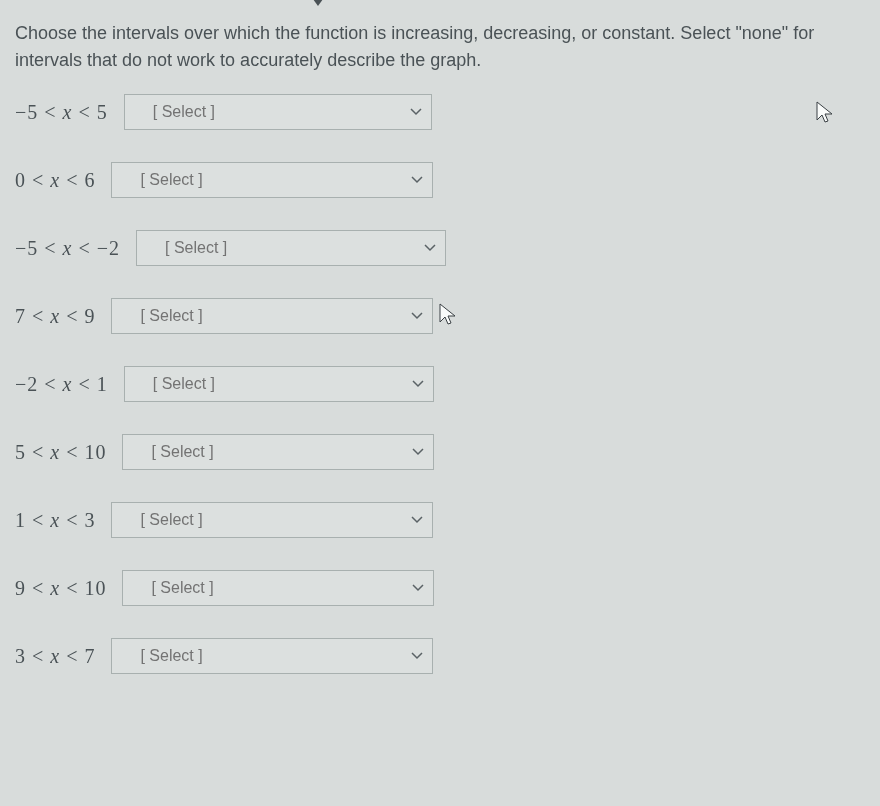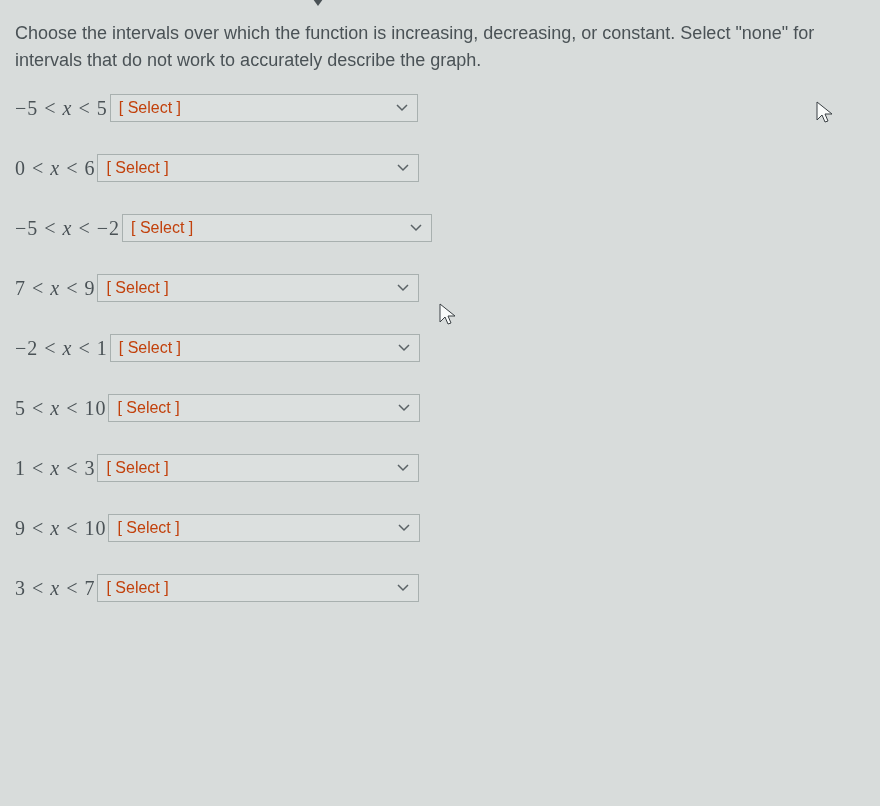--- a/index.html
+++ b/index.html
@@ -20,42 +20,42 @@
       font-size: 18px;
       line-height: 1.5;
       color: #4a5256;
       margin-bottom: 20px;
       font-weight: 500;
     }
     .row {
       display: flex;
       align-items: center;
       margin-bottom: 32px;
-      gap: 2px;
+      gap: 16px;
     }
     .interval-label {
       font-size: 20px;
       color: #4a5256;
       font-family: 'Times New Roman', serif;
       letter-spacing: 1px;
       white-space: nowrap;
     }
     .interval-label .var {
       font-style: italic;
     }
     .select-box {
       border: 1px solid #a8b0af;
       background: #dce0df;
-      height: 28px;
+      height: 36px;
       display: flex;
       align-items: center;
       justify-content: space-between;
-      padding: 0 8px 0 8px;
+      padding: 0 8px 0 28px;
       cursor: pointer;
-      color: #c2410c;
+      color: #737373;
       font-size: 16px;
     }
     .select-box .placeholder {
       flex: 1;
     }
     .chevron {
       width: 14px;
       height: 14px;
       display: inline-flex;
       align-items: center;

